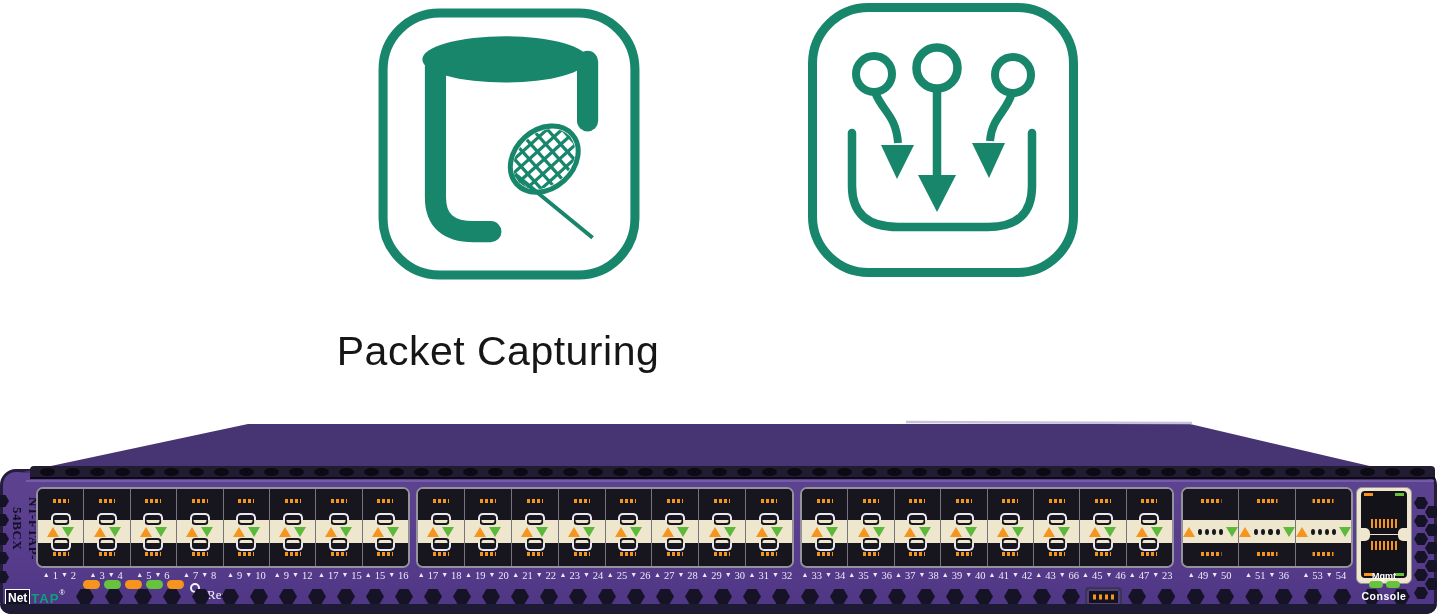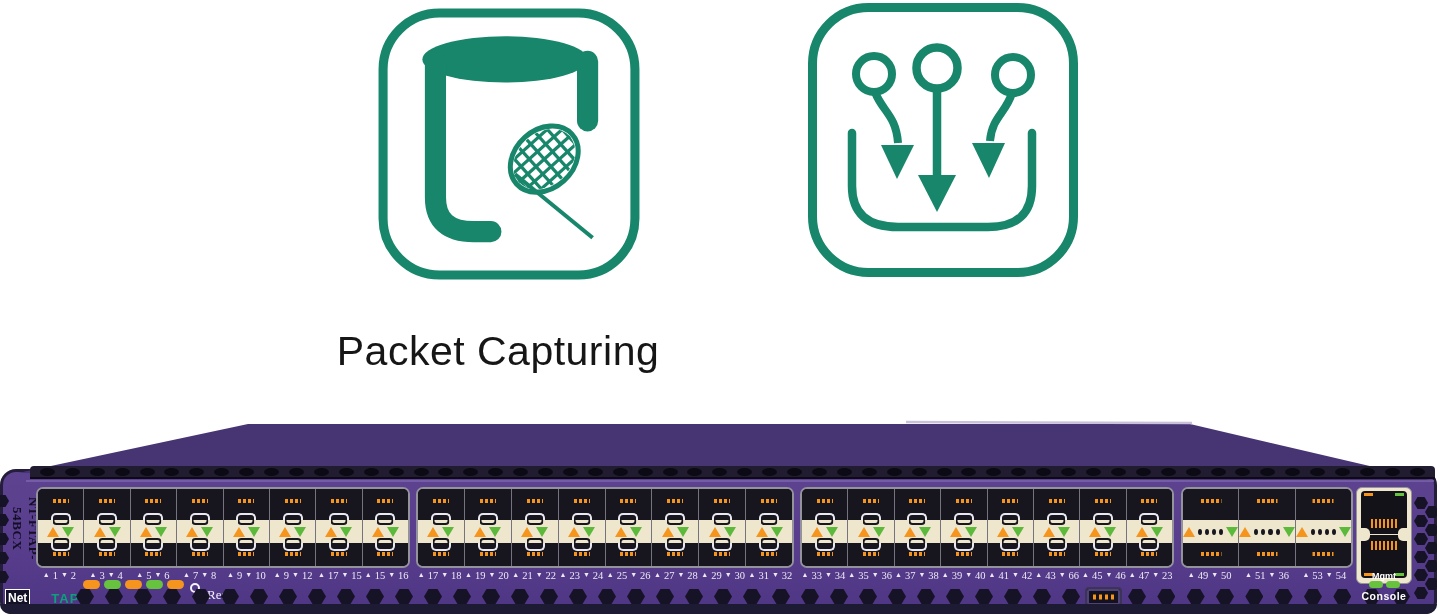--- a/index.html
+++ b/index.html
@@ -59,21 +59,21 @@
   #status-leds{position:absolute;left:83px;top:163px;display:flex;gap:4px;}
   .led{width:17px;height:9px;border-radius:5px;}
   #reset-circle{position:absolute;left:190px;top:166px;width:10px;height:10px;border-radius:50%;
                 border:2.5px solid #f4f2fa;box-sizing:border-box;}
   #reset-label{position:absolute;left:207px;top:170px;font:13px "Liberation Serif",serif;color:#f4f2fa;}
   
   #brand{position:absolute;left:5px;top:172px;display:flex;align-items:flex-start;}
   #brand .net{display:inline-block;border:1.5px solid #ffffff;background:#131126;color:#ffffff;
               font:bold 12px "Liberation Sans",sans-serif;padding:1px 2px;}
   #brand .tap{color:#0aa17b;font:bold 13px "Liberation Sans",sans-serif;letter-spacing:1px;
-              padding:2px 0 0 1px;margin-left:20px;}
+              padding:2px 0 0 1px;}
   #brand .reg{color:#ffffff;font-size:7px;line-height:7px;}
   
   .hexrow{position:absolute;top:172px;height:16px;display:flex;justify-content:space-between;}
   .hex{width:18px;height:15px;background:#161327;flex:0 0 auto;
        clip-path:polygon(25% 0,75% 0,100% 50%,75% 100%,25% 100%,0 50%);}
   .sidehex{position:absolute;width:14px;height:12px;background:#161327;
        clip-path:polygon(25% 0,75% 0,100% 50%,75% 100%,25% 100%,0 50%);}
   
   #usb{position:absolute;left:1085px;top:170px;width:37px;height:20px;box-sizing:border-box;
        background:#14121f;border:2px solid #3c3358;border-radius:4px;

